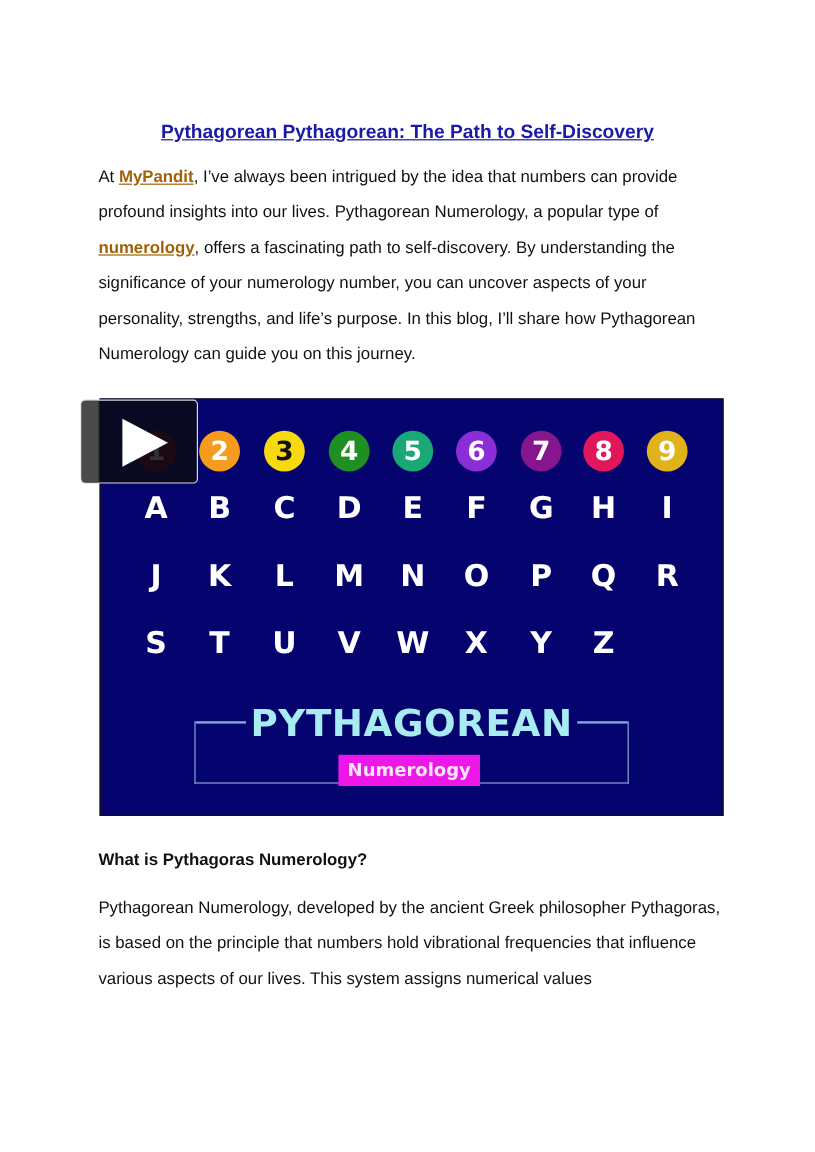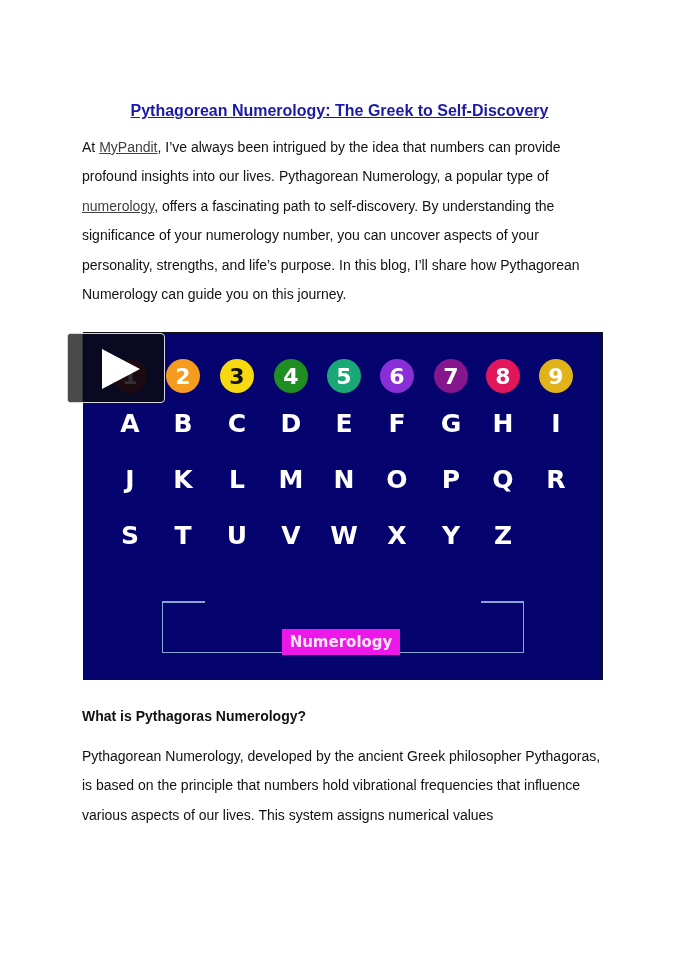--- a/index.html
+++ b/index.html
@@ -3,21 +3,21 @@
   <meta charset="utf-8">
   <style>
     html, body { margin: 0; padding: 0; background: #ffffff; }
     body { width: 679px; height: 960px; position: relative; overflow: hidden;
            font-family: "Liberation Sans", "DejaVu Sans", sans-serif; color: #111; }
 
     .title { position: absolute; left: 0; width: 679px; top: 102px; text-align: center;
              font-size: 16px; font-weight: bold; color: #1a1aa6; text-decoration: underline; }
 
     .para { position: absolute; left: 82px; width: 520px; font-size: 14px; line-height: 29.4px; color: #111; }
-    .para a { color: #404040; font-weight: normal; text-decoration: underline; }
+    .para a { color: #a16207; font-weight: bold; text-decoration: underline; }
     #intro { top: 133px; }
 
     .media { position: absolute; left: 83px; top: 332px; width: 520px; height: 348px;
              background: #05046e; border: 1px solid #111; box-sizing: border-box; }
 
     .num-row { position: absolute; left: 0; top: 26px; width: 100%; height: 36px; }
     .num { position: absolute; width: 34px; height: 34px; border-radius: 50%;
            display: flex; align-items: center; justify-content: center;
            font-family: "DejaVu Sans", sans-serif; font-weight: bold; font-size: 22px; color: #fff; }
 
@@ -42,21 +42,21 @@
     .play-btn .left-shade { position: absolute; left: 0; top: 0; width: 14px; height: 100%; background: #4a4a4a; border-radius: 3px 0 0 3px; }
     .play-btn .tri { position: absolute; left: 34px; top: 15px; width: 0; height: 0;
                      border-top: 20px solid transparent; border-bottom: 20px solid transparent; border-left: 38px solid #ffffff; }
 
     .heading { position: absolute; left: 82px; top: 708px; font-size: 14px; font-weight: bold; color: #111; }
     #body2 { top: 742px; }
   </style>
 </head>
 <body>
 
-<div class="title">Pythagorean Numerology: The Greek to Self-Discovery</div>
+<div class="title">Pythagorean Pythagorean: The Path to Self-Discovery</div>
 
 <div class="para" id="intro"><span>At </span><a>MyPandit</a><span>, I’ve always been intrigued by the  idea that numbers  can provide profound  insights into our lives. Pythagorean Numerology, a popular type of </span><a>numerology</a><span>, offers a fascinating path to self-discovery. By understanding the significance of your numerology number, you can uncover aspects of your personality, strengths, and life’s purpose. In this blog, I’ll share how Pythagorean Numerology  can guide you on this journey.</span></div>
 
 <div class="media" id="media">
   <div class="num-row" id="numRow">
       <div class="num" style="left: 29px; background: rgb(122, 12, 12);">1</div>
       <div class="num" style="left: 82px; background: rgb(245, 156, 31);">2</div>
       <div class="num" style="left: 136px; background: rgb(246, 217, 15); color: rgb(17, 17, 17);">3</div>
       <div class="num" style="left: 190px; background: rgb(31, 143, 34);">4</div>
       <div class="num" style="left: 243px; background: rgb(26, 168, 119);">5</div>
@@ -93,20 +93,21 @@
         <div class="letter" style="left: 82px;">T</div>
         <div class="letter" style="left: 136px;">U</div>
         <div class="letter" style="left: 190px;">V</div>
         <div class="letter" style="left: 243px;">W</div>
         <div class="letter" style="left: 296px;">X</div>
         <div class="letter" style="left: 350px;">Y</div>
         <div class="letter" style="left: 402px;">Z</div>
       </div>
     </div>
   <div class="brand-frame"></div>
+  <div class="brand-title">PYTHAGOREAN</div>
   <div class="brand-sub">Numerology</div>
 </div>
 
 <div class="play-btn">
   <div class="left-shade"></div>
   <div class="tri"></div>
 </div>
 
 <div class="heading">What is Pythagoras Numerology?</div>
 <div class="para" id="body2">Pythagorean Numerology, developed by the ancient Greek philosopher Pythagoras, is based on the principle that numbers hold vibrational frequencies that influence various aspects of our lives. This system assigns numerical values</div>

